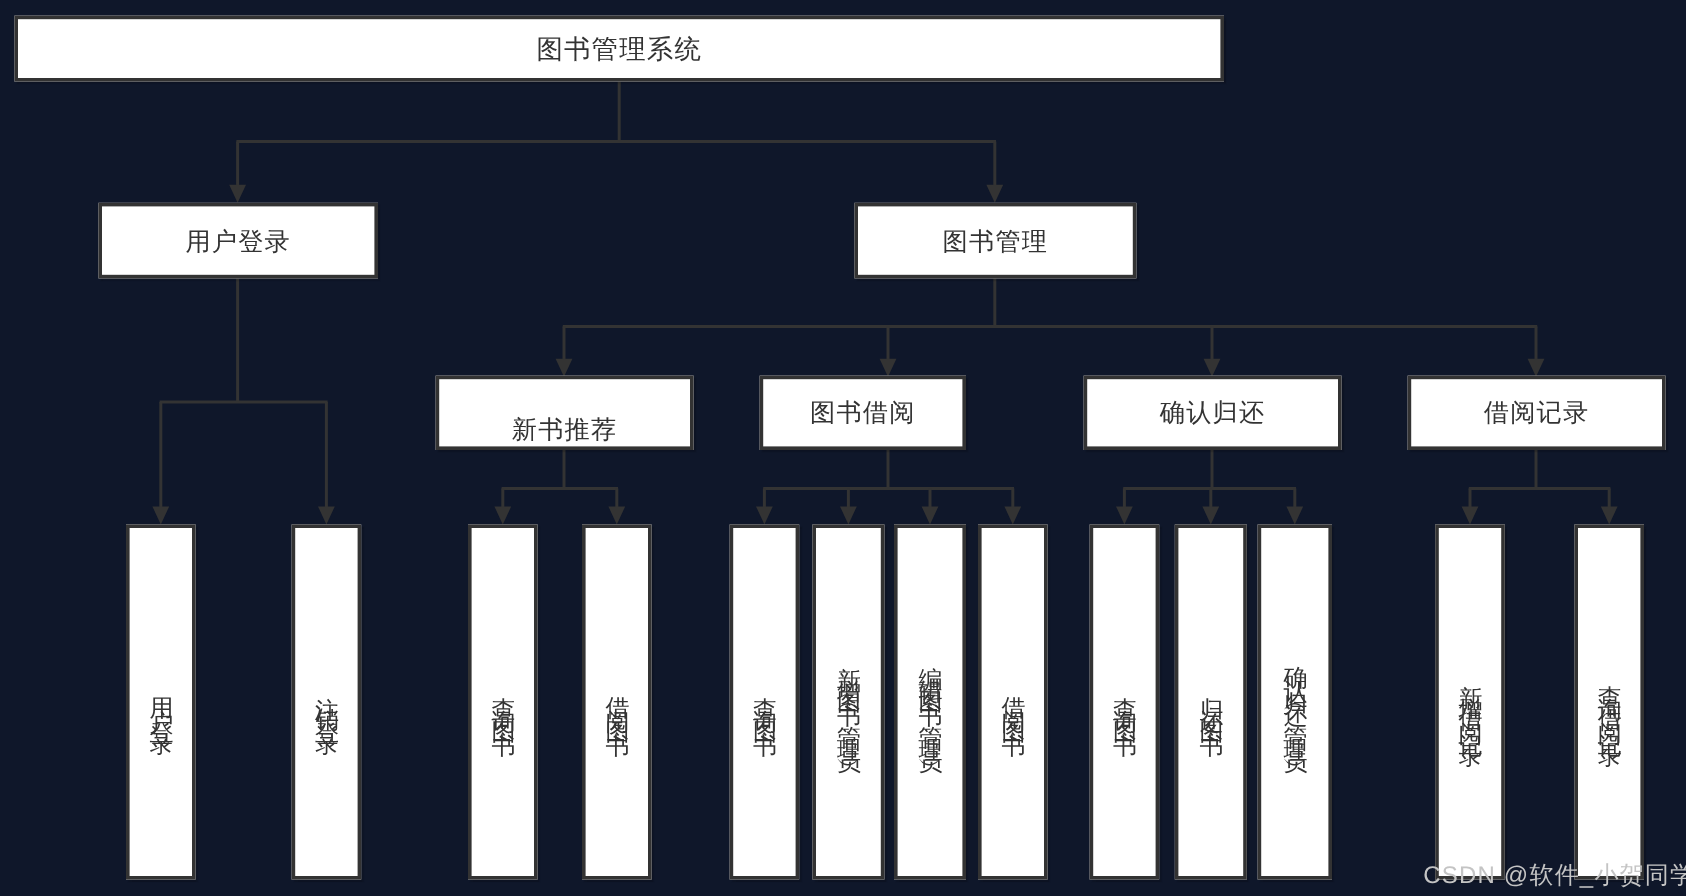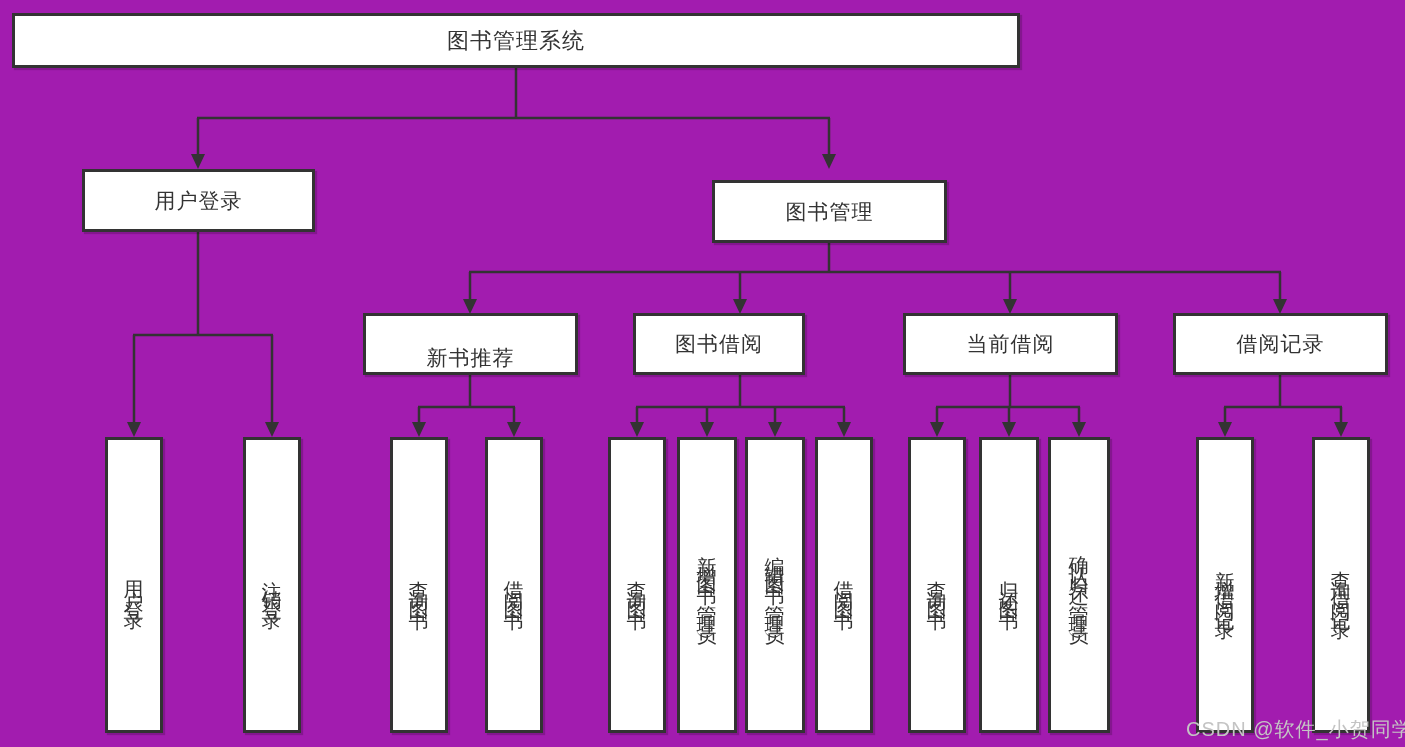--- a/index.html
+++ b/index.html
@@ -4,21 +4,21 @@
 <style>
   html, body {
     margin: 0;
     padding: 0;
     background: #ffffff;
   }
   .stage {
     position: relative;
     width: 1405px;
     height: 747px;
-    background: #a21caf;
+    background: #0f172a;
     font-family: "Liberation Sans", "DejaVu Sans", sans-serif;
     color: #333333;
     overflow: hidden;
   }
   .edges {
     position: absolute;
     left: 0;
     top: 0;
     width: 1405px;
     height: 747px;
@@ -45,21 +45,21 @@
   .vnode span {
     writing-mode: vertical-rl;
     text-orientation: mixed;
     font-size: 20px;
     letter-spacing: 10px;
     line-height: 1;
   }
   
   .n-root        { left: 12px;   top: 13px;  width: 1008px; height: 55px; }
   .n-user-login  { left: 82px;   top: 169px; width: 233px;  height: 63px; }
-  .n-book-mgmt   { left: 712px;  top: 180px; width: 235px;  height: 63px; }
+  .n-book-mgmt   { left: 712px;  top: 169px; width: 235px;  height: 63px; }
   .n-new-books   { left: 363px;  top: 313px; width: 215px;  height: 62px; align-items: flex-end; }
   .n-book-borrow { left: 633px;  top: 313px; width: 172px;  height: 62px; }
   .n-cur-borrow  { left: 903px;  top: 313px; width: 215px;  height: 62px; }
   .n-borrow-rec  { left: 1173px; top: 313px; width: 215px;  height: 62px; }
   
   .vnode { top: 437px; height: 296px; width: 58px; }
   .l-login       { left: 105px;  }
   .l-logout      { left: 243px;  }
   .l-query1      { left: 390px;  }
   .l-borrow1     { left: 485px;  }
@@ -179,21 +179,21 @@
     <span>图书管理</span>
   </div>
 
   <div class="node hnode n-new-books">
     <span>新书推荐</span>
   </div>
   <div class="node hnode n-book-borrow">
     <span>图书借阅</span>
   </div>
   <div class="node hnode n-cur-borrow">
-    <span>当前借阅</span>
+    <span>确认归还</span>
   </div>
   <div class="node hnode n-borrow-rec">
     <span>借阅记录</span>
   </div>
 
   <div class="node vnode l-login">
     <span>用户登录</span>
   </div>
   <div class="node vnode l-logout">
     <span>注销登录</span>

